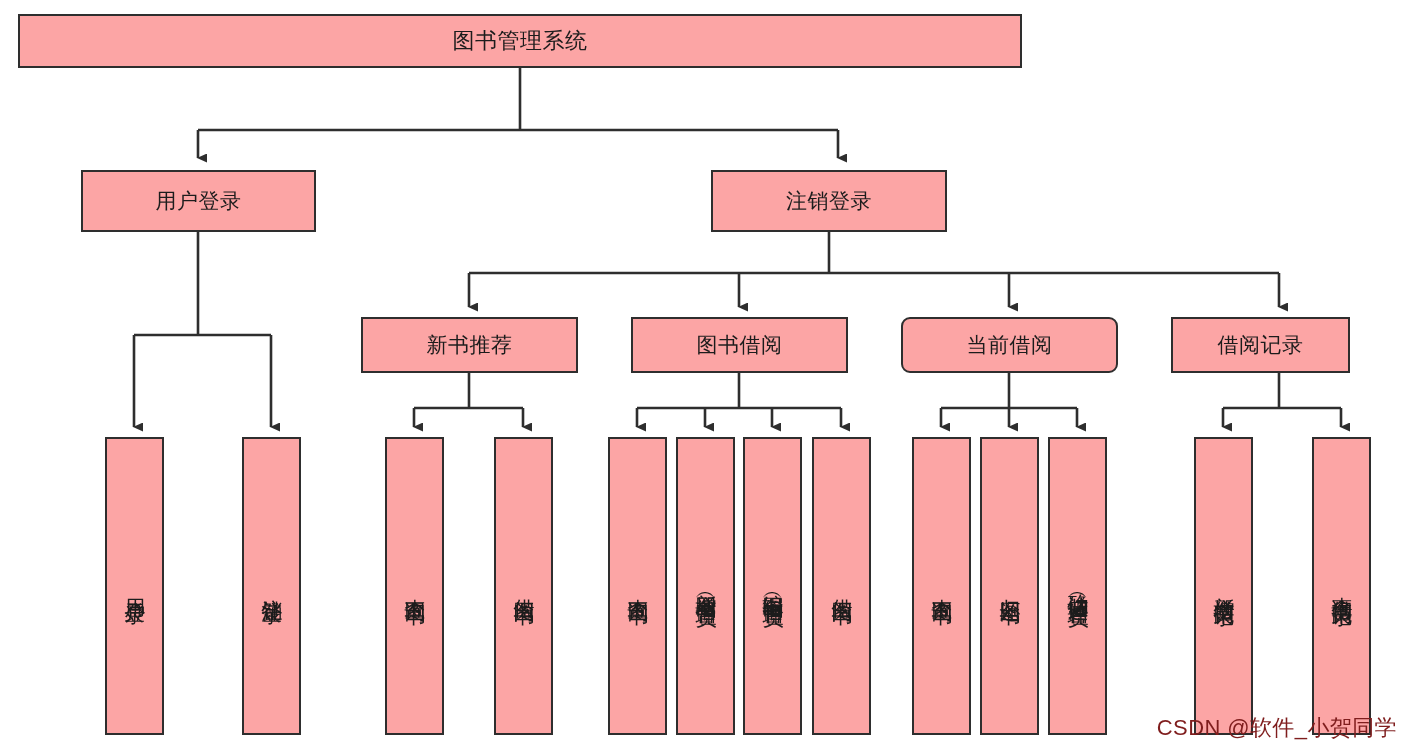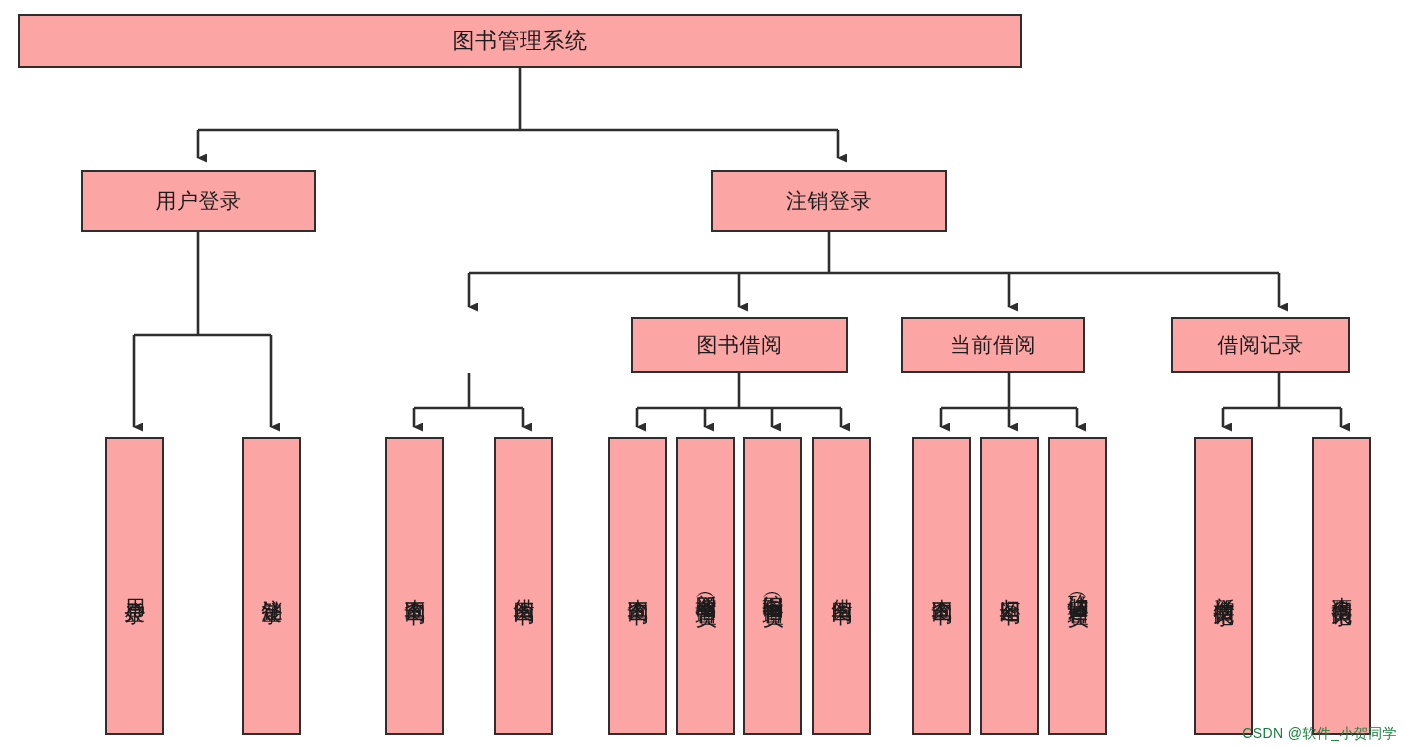--- a/index.html
+++ b/index.html
@@ -52,22 +52,22 @@
     text-orientation: upright;
     font-size: 21px;
     letter-spacing: 2px;
     white-space: nowrap;
   }
   .node.root .label { font-size: 22px; }
   .watermark {
     position: absolute;
     right: 8px;
     bottom: 4px;
-    font-size: 14px;
-    color: #15803d;
+    font-size: 22px;
+    color: #7f1d1d;
     z-index: 5;
     white-space: nowrap;
     letter-spacing: 0.4px;
   }
 </style>
 </head>
 <body>
 
 <div id="diagram-root">
 
@@ -137,24 +137,27 @@
     <span class="label">图书管理系统</span>
   </div>
 
   <div class="node horizontal" style="left:81px; top:170px; width:235px; height:62px;">
     <span class="label">用户登录</span>
   </div>
   <div class="node horizontal" style="left:711px; top:170px; width:236px; height:62px;">
     <span class="label">注销登录</span>
   </div>
 
+  <div class="node horizontal" style="left:361px; top:317px; width:217px; height:56px;">
+    <span class="label">新书推荐</span>
+  </div>
   <div class="node horizontal" style="left:631px; top:317px; width:217px; height:56px;justify-content:center;">
     <span class="label">图书借阅</span>
   </div>
-  <div class="node horizontal" style="left:901px; top:317px; width:184px; height:56px;">
+  <div class="node horizontal" style="left:901px; top:317px; width:217px; height:56px;border-radius:9px;">
     <span class="label">当前借阅</span>
   </div>
   <div class="node horizontal" style="left:1171px; top:317px; width:179px; height:56px;">
     <span class="label">借阅记录</span>
   </div>
 
   <div class="node vertical" style="left:105px; top:437px; width:59px; height:298px;">
     <span class="label">用户登录</span>
   </div>
   <div class="node vertical" style="left:242px; top:437px; width:59px; height:298px;">

